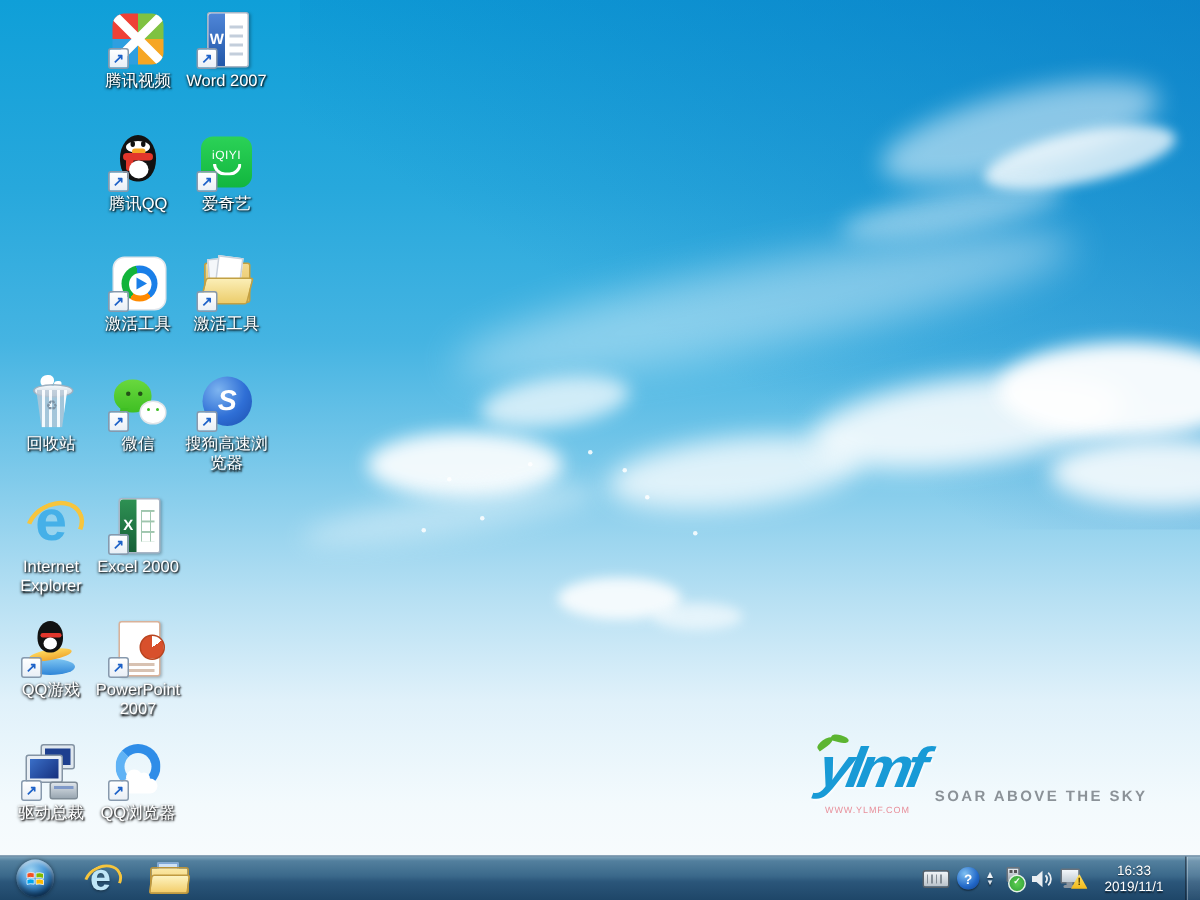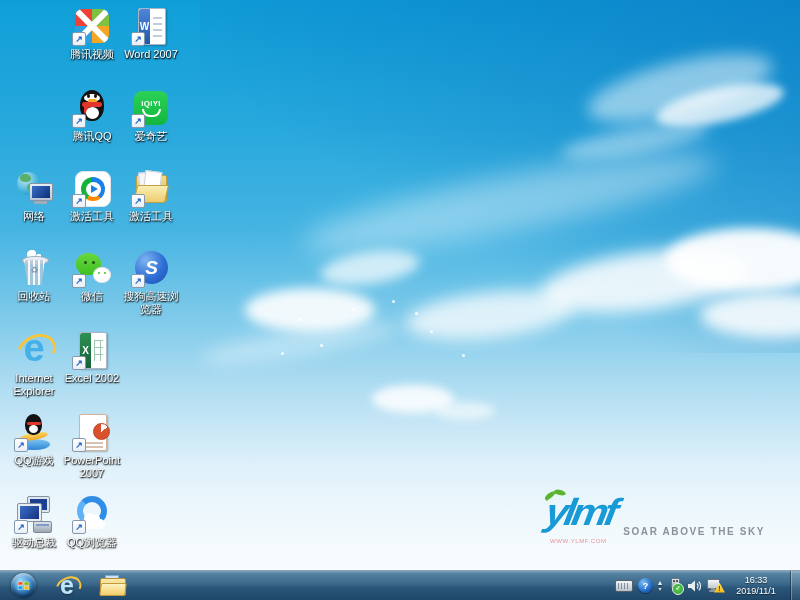--- a/index.html
+++ b/index.html
@@ -73,21 +73,21 @@
   .a-qq .bd{position:absolute;left:8px;top:2px;width:24px;height:31px;background:#121212;border-radius:50% 50% 46% 46%;}
   .a-qq .face{position:absolute;left:12px;top:6px;width:16px;height:8px;background:#fff;border-radius:50%;}
   .a-qq .eye{position:absolute;left:15px;top:6px;width:3px;height:4px;background:#111;border-radius:50%;box-shadow:7px 0 0 #111;}
   .a-qq .beak{position:absolute;left:16px;top:11px;width:9px;height:4px;background:#f6a623;border-radius:2px;}
   .a-qq .scarf{position:absolute;left:10px;top:14px;width:20px;height:5px;background:#e2362b;border-radius:3px;}
   .a-qq .tail{position:absolute;left:12px;top:17px;width:5px;height:9px;background:#e2362b;border-radius:2px;}
   .a-qq .belly{position:absolute;left:14px;top:19px;width:13px;height:12px;background:#fff;border-radius:50%;}
   
   .a-iqy .sq{position:absolute;left:3px;top:3px;width:34px;height:34px;border-radius:8px;background:linear-gradient(#2bd257,#12b63e);
     display:flex;flex-direction:column;align-items:center;justify-content:center;color:#fff;}
-  .a-iqy .t{font-weight:bold;font-size:8px;letter-spacing:.3px;}
+  .a-iqy .t{font-weight:normal;font-size:8px;letter-spacing:.3px;}
   .a-iqy .u{width:15px;height:6px;border:2px solid #fff;border-top:none;border-radius:0 0 8px 8px;margin-top:1px;}
   
   .a-net .gl{position:absolute;left:3px;top:4px;width:23px;height:23px;border-radius:50%;overflow:hidden;
     background:radial-gradient(circle at 35% 30%,#bfe9f2,#3fb0d8 60%,#1c84b4);}
   .a-net .gl::before{content:"";position:absolute;left:3px;top:2px;width:11px;height:8px;background:#58b06a;border-radius:40% 60% 50% 50%;}
   .a-net .gl::after{content:"";position:absolute;left:10px;top:12px;width:9px;height:7px;background:#58b06a;border-radius:50% 40% 60% 50%;}
   .a-net .mon{position:absolute;left:15px;top:15px;width:22px;height:16px;background:linear-gradient(#e8eef4,#b9c6d2);border:1px solid #8494a4;border-radius:2px;}
   .a-net .scr{position:absolute;left:2px;top:2px;right:2px;bottom:2px;background:linear-gradient(135deg,#3a6fc8,#0d2f78);}
   .a-net .base{position:absolute;left:20px;top:33px;width:13px;height:3px;background:#9fadba;border-radius:1px;}
   
@@ -258,30 +258,20 @@
       <div class="art a-iqy">
           <div class="sq">
             <div class="t">iQIYI</div>
             <div class="u"></div>
           </div>
         <span class="sc">↗</span>
         </div>
       <div class="lbl">爱奇艺</div>
     </div>
 
-    <div class="dicon" style="left:2px;top:168px;">
-      <div class="art a-net">
-          <div class="gl"></div>
-          <div class="mon">
-            <div class="scr"></div>
-          </div>
-          <div class="base"></div>
-        </div>
-      <div class="lbl">网络</div>
-    </div>
     <div class="dicon" style="left:60px;top:168px;">
       <div class="art a-tv">
           <div class="sq">
             <div class="ring">
               <div class="in">
                 <div class="tri"></div>
               </div>
             </div>
           </div>
         <span class="sc">↗</span>
@@ -334,21 +324,21 @@
       <div class="lbl">Internet Explorer</div>
     </div>
     <div class="dicon" style="left:60px;top:330px;">
       <div class="art a-xl">
         <div class="page">
             <div class="band band-x">X</div>
             <div class="xgrid"></div>
           </div>
         <span class="sc">↗</span>
         </div>
-      <div class="lbl">Excel 2002</div>
+      <div class="lbl">Excel 2000</div>
     </div>
 
     <div class="dicon" style="left:2px;top:412px;">
       <div class="art a-qg">
           <div class="wave"></div>
           <div class="board"></div>
           <div class="pg"></div>
           <div class="ps"></div>
           <div class="pb"></div>
         <span class="sc">↗</span>

